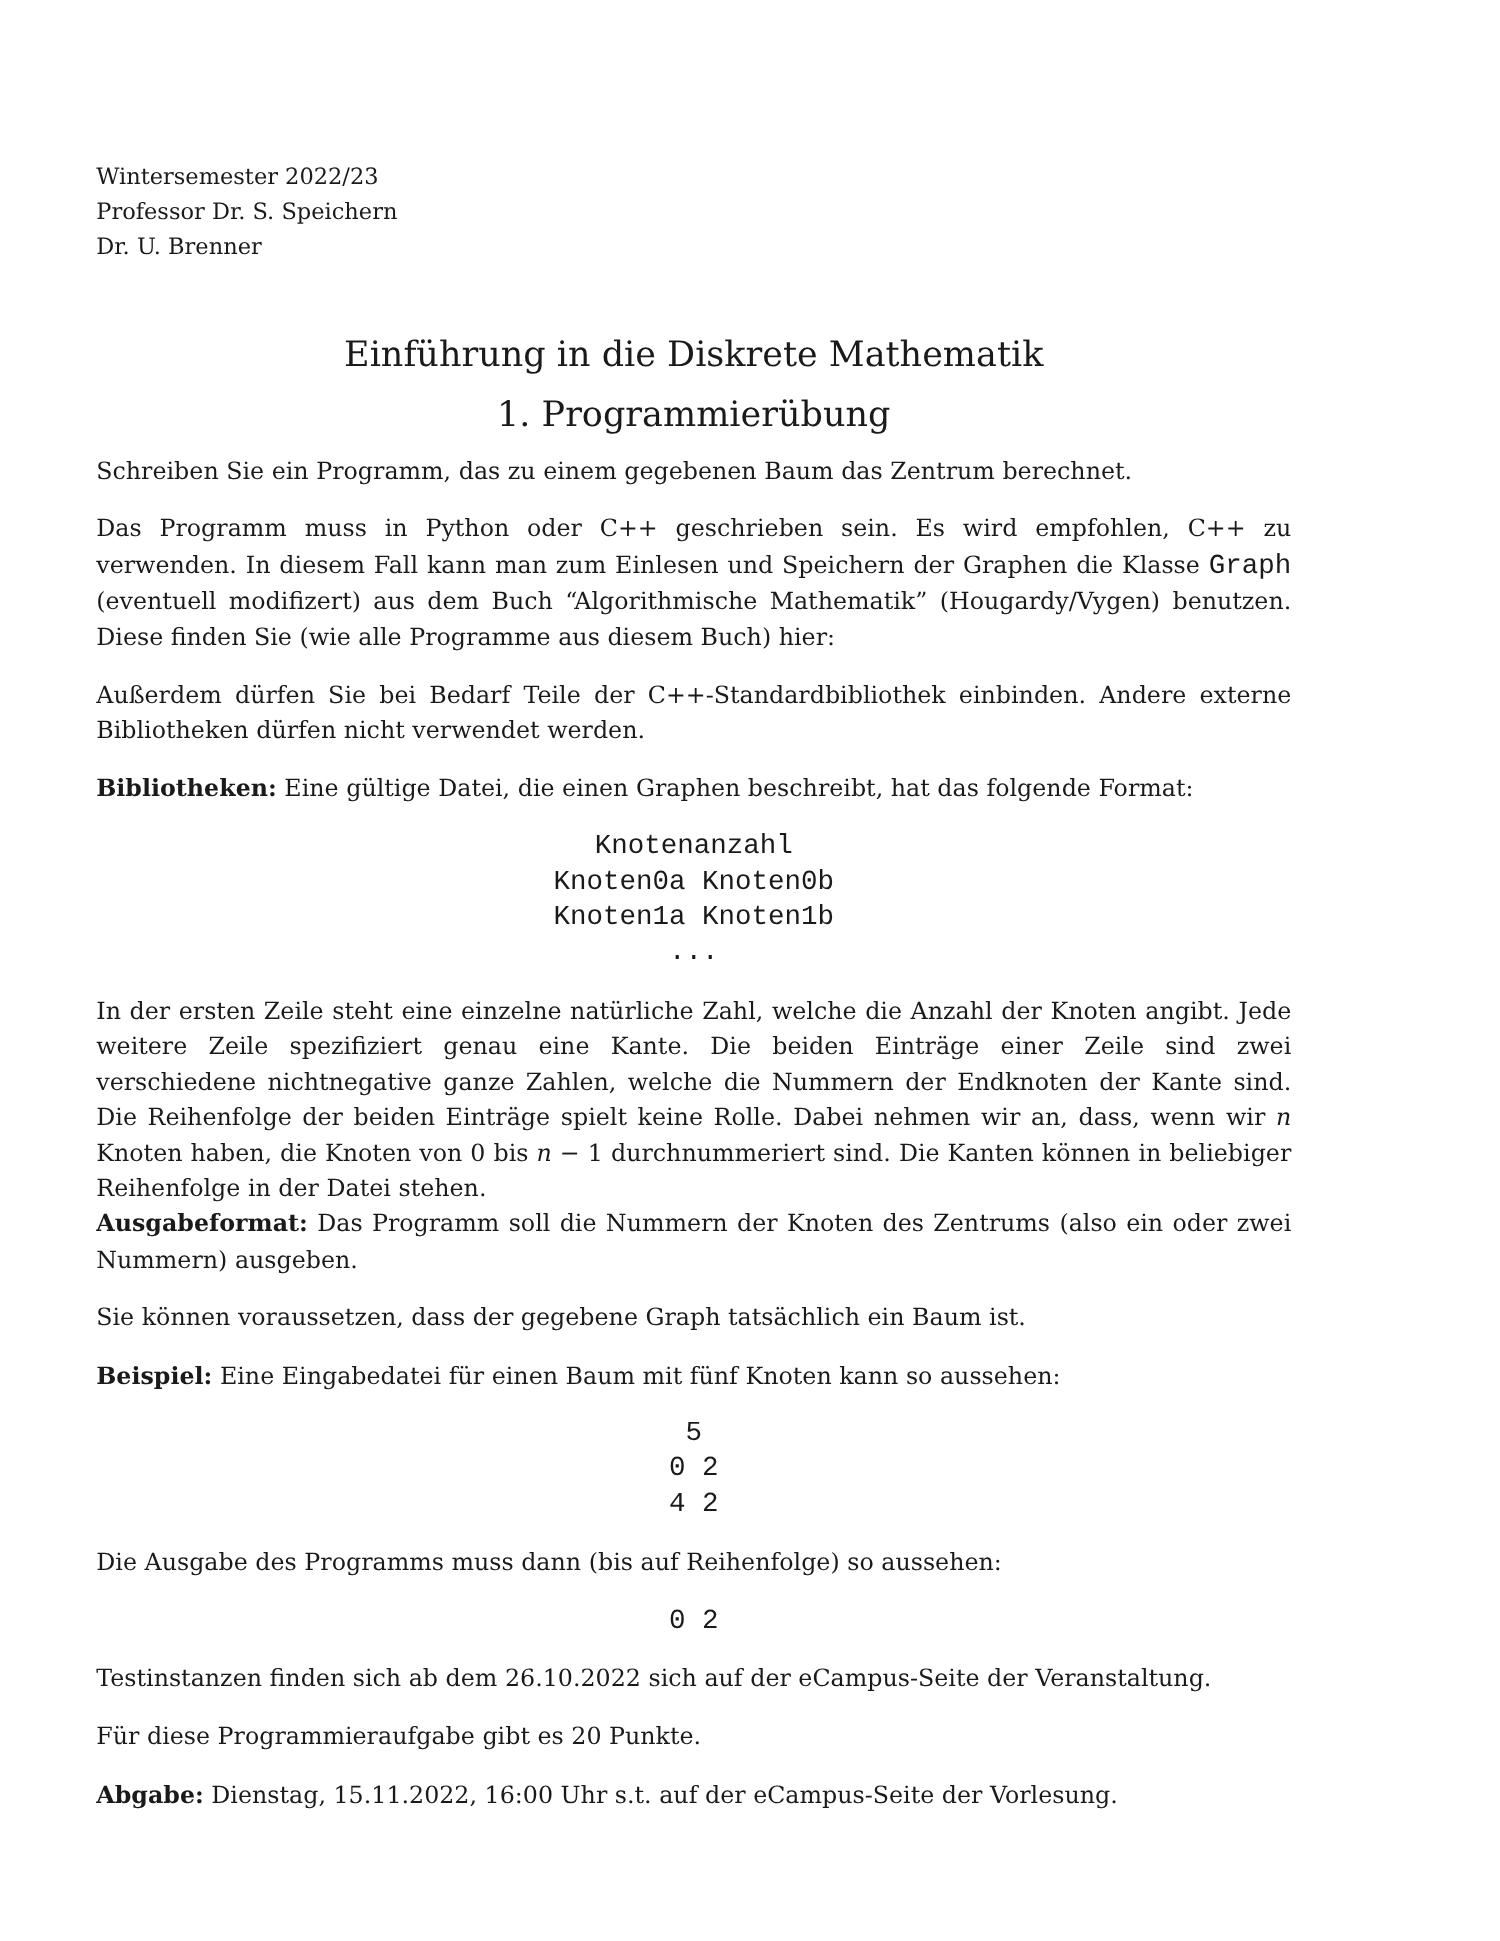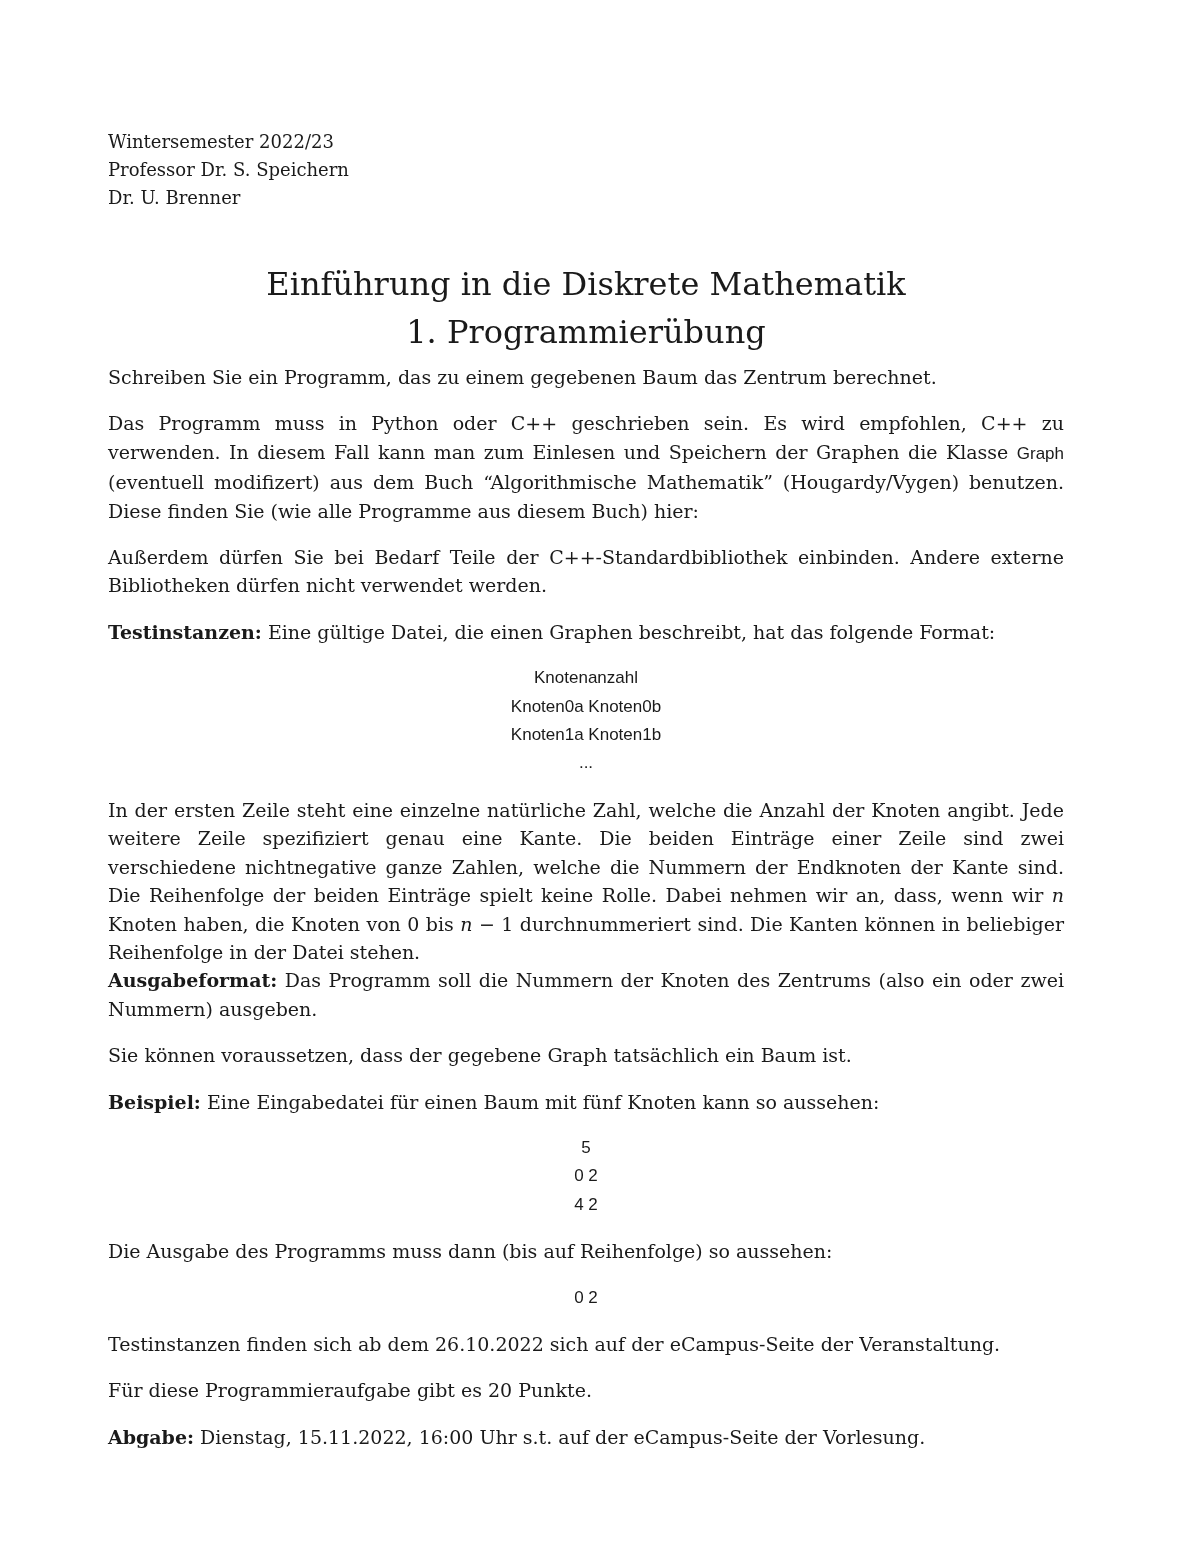--- a/index.html
+++ b/index.html
@@ -1,29 +1,29 @@
 <!DOCTYPE html>
 <html><head>
   <meta charset="utf-8">
   <style>
     html, body { margin: 0; padding: 0; background: #ffffff; }
     body {
       width: 1200px; height: 1553px; position: relative; overflow: hidden;
       font-family: "DejaVu Serif", "Liberation Serif", serif;
       color: #1a1a1a;
     }
-    .page { position: absolute; left: 108px; top: 128px; width: 956px; }
+    .page { position: absolute; left: 77px; top: 128px; width: 956px; }
     .header { position: relative; height: 90px; font-size: 18px; line-height: 28px; }
     .header-left { position: absolute; left: 0; top: 0; }
     .header-right { position: absolute; right: 0; top: 0; text-align: right; }
     .title-block { position: absolute; left: 0; right: 0; top: 132px; text-align: center; }
-    .title { font-size: 32px; line-height: 48px; }
+    .title { font-size: 28px; line-height: 48px; }
     .body { position: absolute; left: 0; right: 0; top: 235px; font-size: 19px; line-height: 28.4px; }
     p { margin: 0 0 18px 0; text-align: justify; }
-    .mono { font-family: Liberation Sans, sans-serif; font-size: 17px; line-height: 28.4px; }
+    .mono { font-family: Liberation Mono, monospace; font-size: 22px; line-height: 28.4px; }
     .code-block { margin: 0 0 18px 0; text-align: center; }
     .code-line { display: block; white-space: pre; }
     b { font-weight: bold; }
     i { font-style: italic; }
     .link { display: block; margin-bottom: 14px; }
   </style>
 </head>
 <body>
 
 <div class="page">
@@ -41,21 +41,21 @@
   </div>
 
   <div class="body">
     <p>Schreiben Sie ein Programm, das zu einem gegebenen Baum das Zentrum berechnet.</p>
 
     <p><span>Das Programm muss in Python oder C++ geschrieben sein. Es wird empfohlen, C++ zu verwenden. In diesem Fall kann man zum Einlesen und Speichern der Graphen die Klasse </span><span class="mono">Graph</span><span> (eventuell modifizert) aus dem Buch “Algorithmische Mathematik” (Hougardy/Vygen) benutzen. Diese finden Sie (wie alle Programme aus diesem Buch) hier:</span></p>
 
 
     <p>Außerdem dürfen Sie bei Bedarf Teile der C++-Standardbibliothek einbinden. Andere externe Bibliotheken dürfen nicht verwendet werden.</p>
 
-    <p><b>Testinstanzen:</b><span> Eine gültige Datei, die einen Graphen beschreibt, hat das folgende Format:</span></p>
+    <p><b>Bibliotheken:</b><span> Eine gültige Datei, die einen Graphen beschreibt, hat das folgende Format:</span></p>
 
     <div class="code-block mono">
       <span class="code-line">Knotenanzahl</span>
       <span class="code-line">Knoten0a Knoten0b</span>
       <span class="code-line">Knoten1a Knoten1b</span>
       <span class="code-line">...</span>
     </div>
 
     <p style="margin-bottom:0"><span>In der ersten Zeile steht eine einzelne natürliche Zahl, welche die Anzahl der Knoten angibt. Jede weitere Zeile spezifiziert genau eine Kante. Die beiden Einträge einer Zeile sind zwei verschiedene nichtnegative ganze Zahlen, welche die Nummern der Endknoten der Kante sind. Die Reihenfolge der beiden Einträge spielt keine Rolle. Dabei nehmen wir an, dass, wenn wir </span><i>n</i><span> Knoten haben, die Knoten von 0 bis </span><i>n</i><span> − 1 durchnummeriert sind. Die Kanten können in beliebiger Reihenfolge in der Datei stehen.</span></p>
     <p><b>Ausgabeformat:</b><span> Das Programm soll die Nummern der Knoten des Zentrums (also ein oder zwei Nummern) ausgeben.</span></p>

